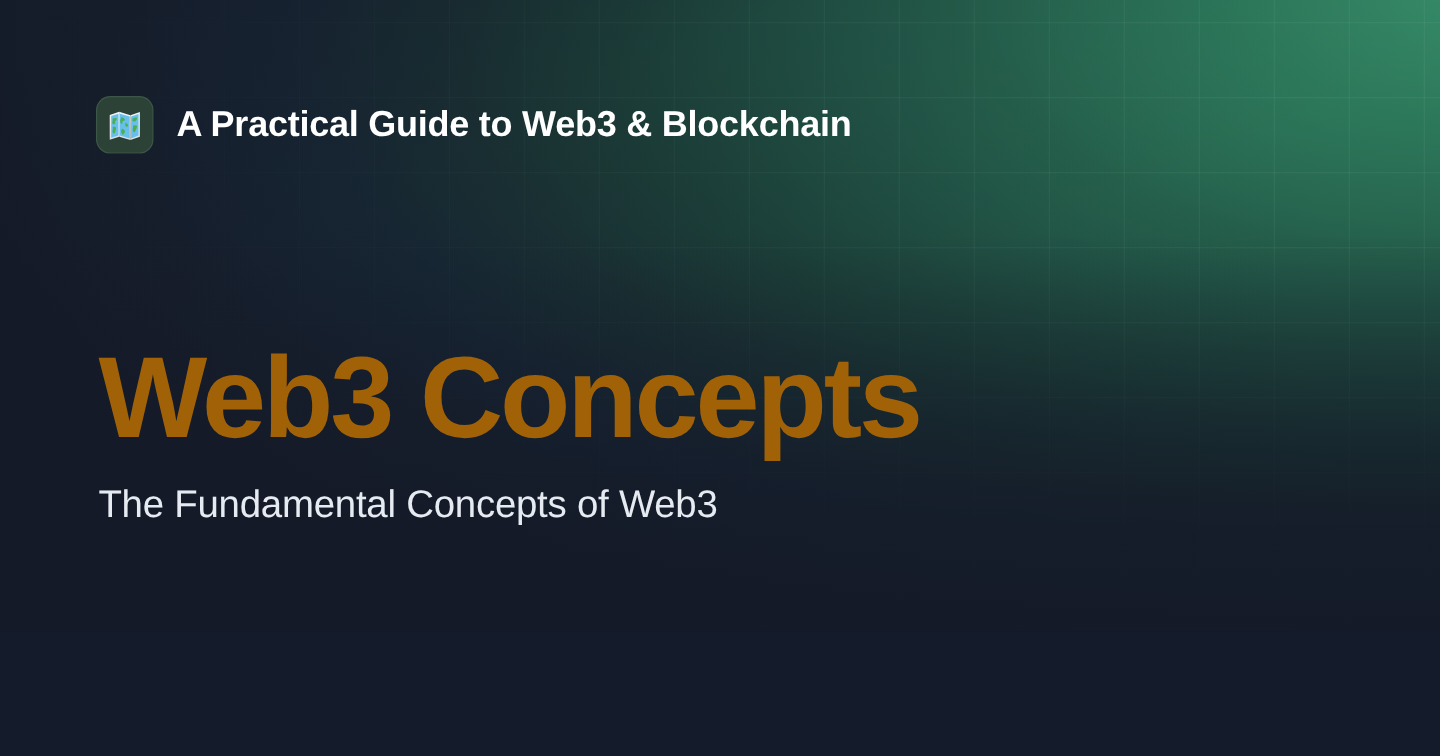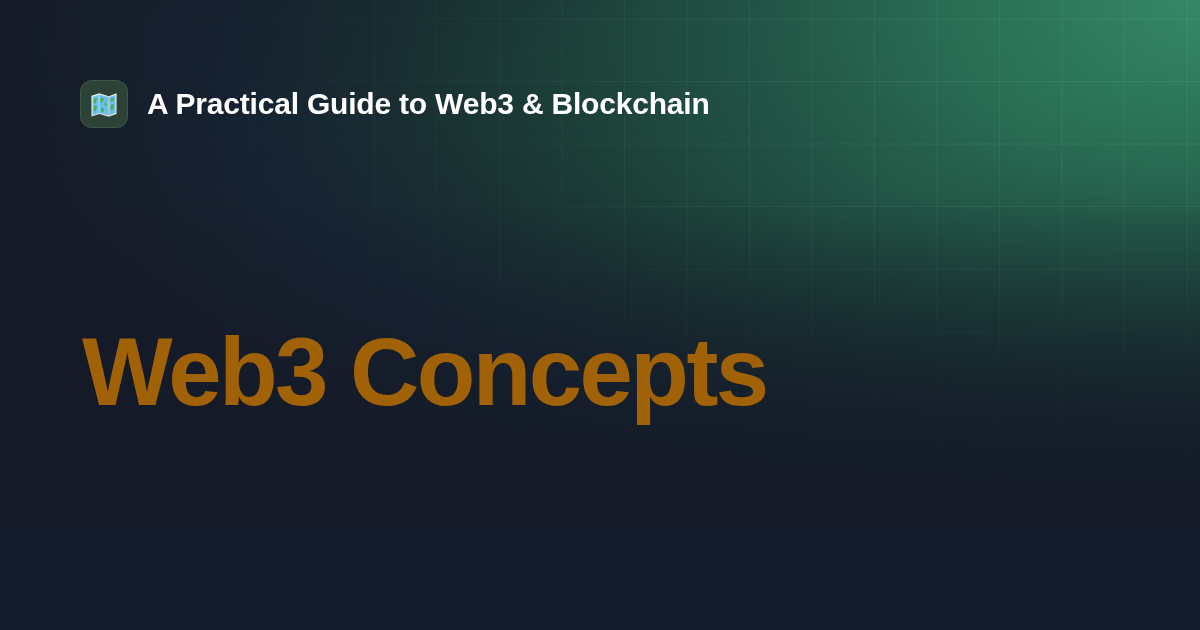--- a/index.html
+++ b/index.html
@@ -204,16 +204,17 @@
             <path d="M22.9 10.4 q2.5 -1.3 4.2 -0.6 q-0.3 2.2 -2 3.2 q-1.4 0.5 -2.3 -0.6 q0.1 -1.1 0.1 -2 Z" fill="#4caf50"></path>
             <path d="M23.4 16.6 q2.3 -0.8 3.6 0.5 q-0.5 3.3 -2.2 5.6 q-1.6 0 -1.8 -2 q0.3 -2.1 0.4 -4.1 Z" fill="#4caf50"></path>
           </svg>
         </span>
       </div>
       <div class="brand-title">A Practical Guide to Web3 &amp; Blockchain</div>
     </div>
 
     <div class="headline-block">
       <h1 class="headline">Web3 Concepts</h1>
+      <p class="subhead">The Fundamental Concepts of Web3</p>
     </div>
 
   </div>
 </div>
 
 </body></html>

